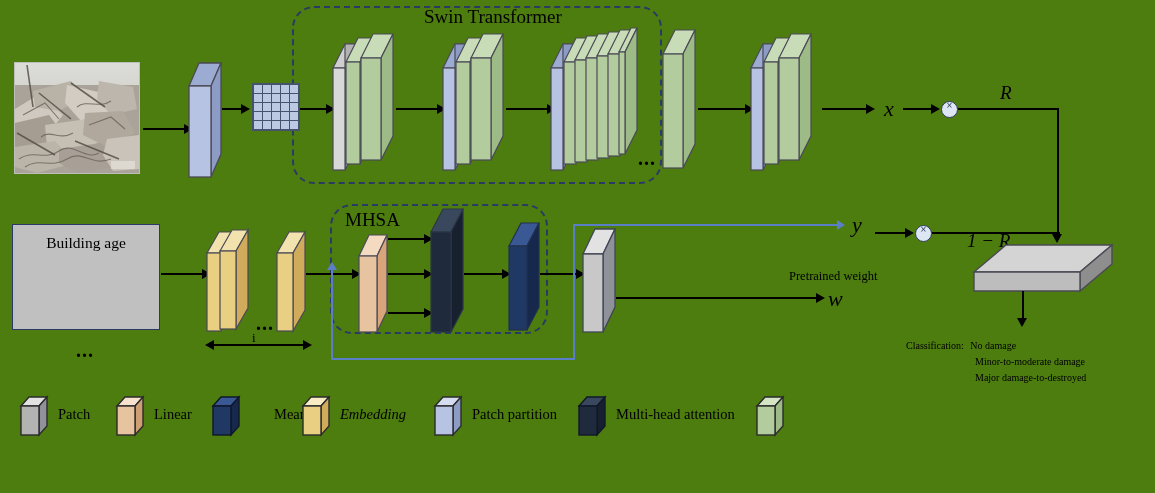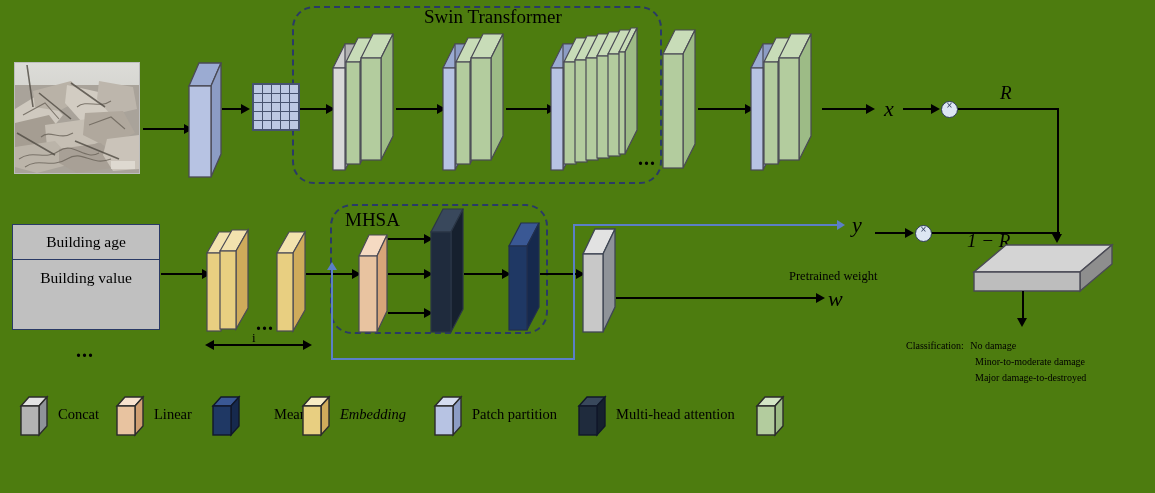--- a/index.html
+++ b/index.html
@@ -254,21 +254,20 @@
     <span>×</span>
   </div>
 
   <div class="hline" style="left:958px;top:108px;width:101px;"></div>
   <div class="txt mathr" style="left:1000px;top:82px;">R</div>
   <div class="vline" style="left:1057px;top:108px;height:128px;"></div>
   <div class="ah-d" style="left:1052px;top:234px;"></div>
 
   <div class="attrtab" style="left:12px;top:224px;width:148px;height:106px;">
     <div class="attrrow" style="height:35px;">Building age</div>
-    <div class="attrrow" style="height:35px;">Building value</div>
   </div>
   <div class="dots" style="left:76px;top:340px;">...</div>
 
   <div class="hline" style="left:161px;top:273px;width:42px;"></div>
   <div class="ah-r" style="left:202px;top:269px;"></div>
 
   <div class="slab" style="left:206px;top:231px;width:44px;height:102px;">
     <svg width="44" height="102">
       <g stroke="#4a4a55" stroke-width="1.2">
         <polygon points="1,22 13,1 27,1 15,22" fill="#f2e2ae"></polygon>
@@ -384,21 +383,21 @@
 
   <div class="abs" style="left:0;top:392px;width:1155px;height:50px;">
 
     <div class="slab" style="left:20px;top:4px;width:28px;height:40px;">
       <svg width="28" height="40">
         <polygon points="1,10 9,1 27,1 19,10" fill="#e2e2e2" stroke="#2b2b2b" stroke-width="1.4"></polygon>
         <polygon points="19,10 27,1 27,30 19,39" fill="#8f9399" stroke="#2b2b2b" stroke-width="1.4"></polygon>
         <rect x="1" y="10" width="18" height="29" fill="#b3b3b3" stroke="#2b2b2b" stroke-width="1.4"></rect>
       </svg>
     </div>
-    <div class="txt leg" style="left:58px;top:14px;">Concat</div>
+    <div class="txt leg" style="left:58px;top:14px;">Patch</div>
 
     <div class="slab" style="left:116px;top:4px;width:28px;height:40px;">
       <svg width="28" height="40">
         <polygon points="1,10 9,1 27,1 19,10" fill="#f7e2cf" stroke="#2b2b2b" stroke-width="1.4"></polygon>
         <polygon points="19,10 27,1 27,30 19,39" fill="#cf9e72" stroke="#2b2b2b" stroke-width="1.4"></polygon>
         <rect x="1" y="10" width="18" height="29" fill="#e8c3a0" stroke="#2b2b2b" stroke-width="1.4"></rect>
       </svg>
     </div>
     <div class="txt leg" style="left:154px;top:14px;">Linear</div>
 

